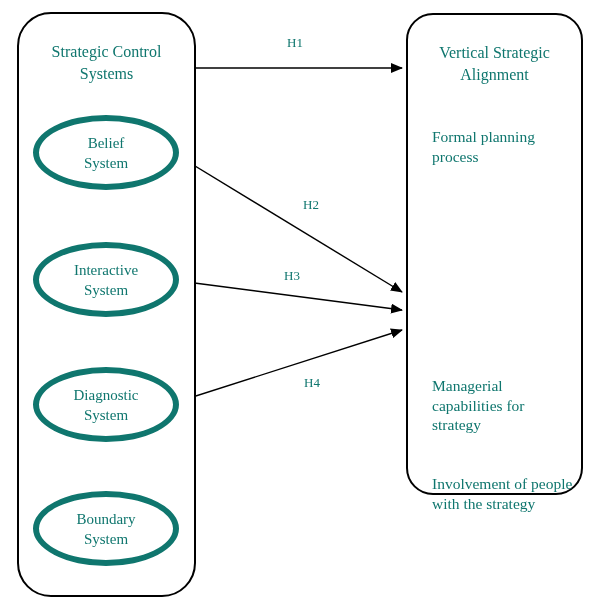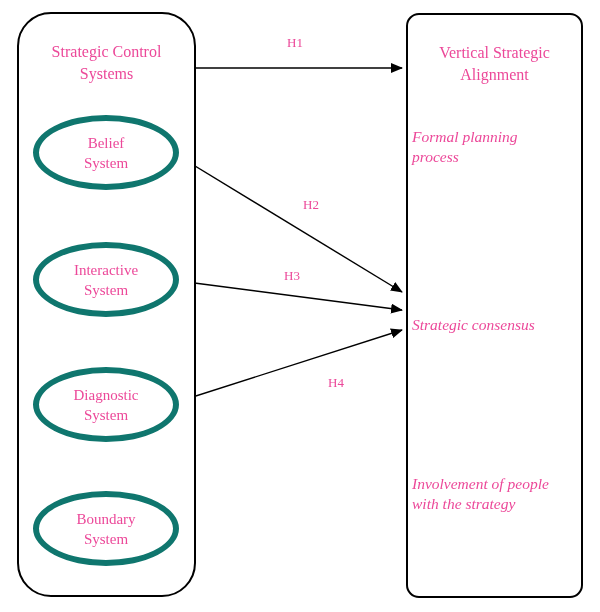--- a/index.html
+++ b/index.html
@@ -6,21 +6,21 @@
     margin: 0;
     padding: 0;
     background: #ffffff;
   }
   .canvas {
     position: relative;
     width: 600px;
     height: 612px;
     background: #ffffff;
     font-family: "Liberation Serif", "DejaVu Serif", serif;
-    color: #ec4899;
+    color: #0f766e;
     overflow: hidden;
   }
   .arrow-layer {
     position: absolute;
     left: 0;
     top: 0;
     width: 600px;
     height: 612px;
     pointer-events: none;
   }
@@ -34,22 +34,22 @@
     left: 17px;
     top: 12px;
     width: 179px;
     height: 585px;
     border-radius: 34px;
   }
   .box-right {
     left: 406px;
     top: 13px;
     width: 177px;
-    height: 585px;
-    border-radius: 13px;
+    height: 482px;
+    border-radius: 27px;
   }
   .box-title {
     position: absolute;
     top: 27px;
     left: 0;
     width: 100%;
     text-align: center;
     font-size: 16px;
     line-height: 22px;
     white-space: pre-line;
@@ -72,41 +72,40 @@
     font-size: 15px;
     line-height: 20px;
     white-space: pre-line;
   }
   .el-belief      { top: 115px; }
   .el-interactive { top: 242px; }
   .el-diagnostic  { top: 367px; }
   .el-boundary    { top: 491px; }
   .rp-item {
     position: absolute;
-    left: 4px;
+    left: 24px;
     width: 154px;
-    font-style: italic;
     font-size: 15.5px;
     line-height: 19.5px;
     white-space: pre-line;
   }
   .rp-1 { top: 112px; }
   .rp-2 { top: 190px; }
   .rp-3 { top: 300px; }
   .rp-4 { top: 361px; }
   .rp-5 { top: 459px; }
   .h-label {
     position: absolute;
     font-size: 13px;
     line-height: 18px;
   }
   .hl-1 { left: 287px; top: 34px; }
   .hl-2 { left: 303px; top: 196px; text-align: right; }
   .hl-3 { left: 284px; top: 267px; }
-  .hl-4 { left: 304px; top: 374px; margin-left: 24px; }
+  .hl-4 { left: 304px; top: 374px; }
 </style>
 </head>
 <body>
 
 <div class="canvas">
 
   <svg class="arrow-layer" width="600" height="612" viewBox="0 0 600 612" xmlns="http://www.w3.org/2000/svg">
     <defs>
       <marker id="arrowhead" markerUnits="userSpaceOnUse" markerWidth="13" markerHeight="10" refX="11" refY="5" orient="auto">
         <path d="M0,0 L12,5 L0,10 Z" fill="#000000"></path>
@@ -138,21 +137,23 @@
   <div class="ellipse el-boundary">
     <span class="ellipse-label">Boundary
 System</span>
   </div>
 
   <div class="rbox box-right">
     <div class="box-title">Vertical Strategic
 Alignment</div>
     <div class="rp-item rp-1">Formal planning
 process</div>
-    <div class="rp-item rp-3">Strategic consensus</div>
+    <div class="rp-item rp-4">Managerial
+capabilities for
+strategy</div>
     <div class="rp-item rp-5">Involvement of people
 with the strategy</div>
   </div>
 
   <span class="h-label hl-1">H1</span>
   <span class="h-label hl-2">H2</span>
   <span class="h-label hl-3">H3</span>
   <span class="h-label hl-4">H4</span>
 
 </div>

